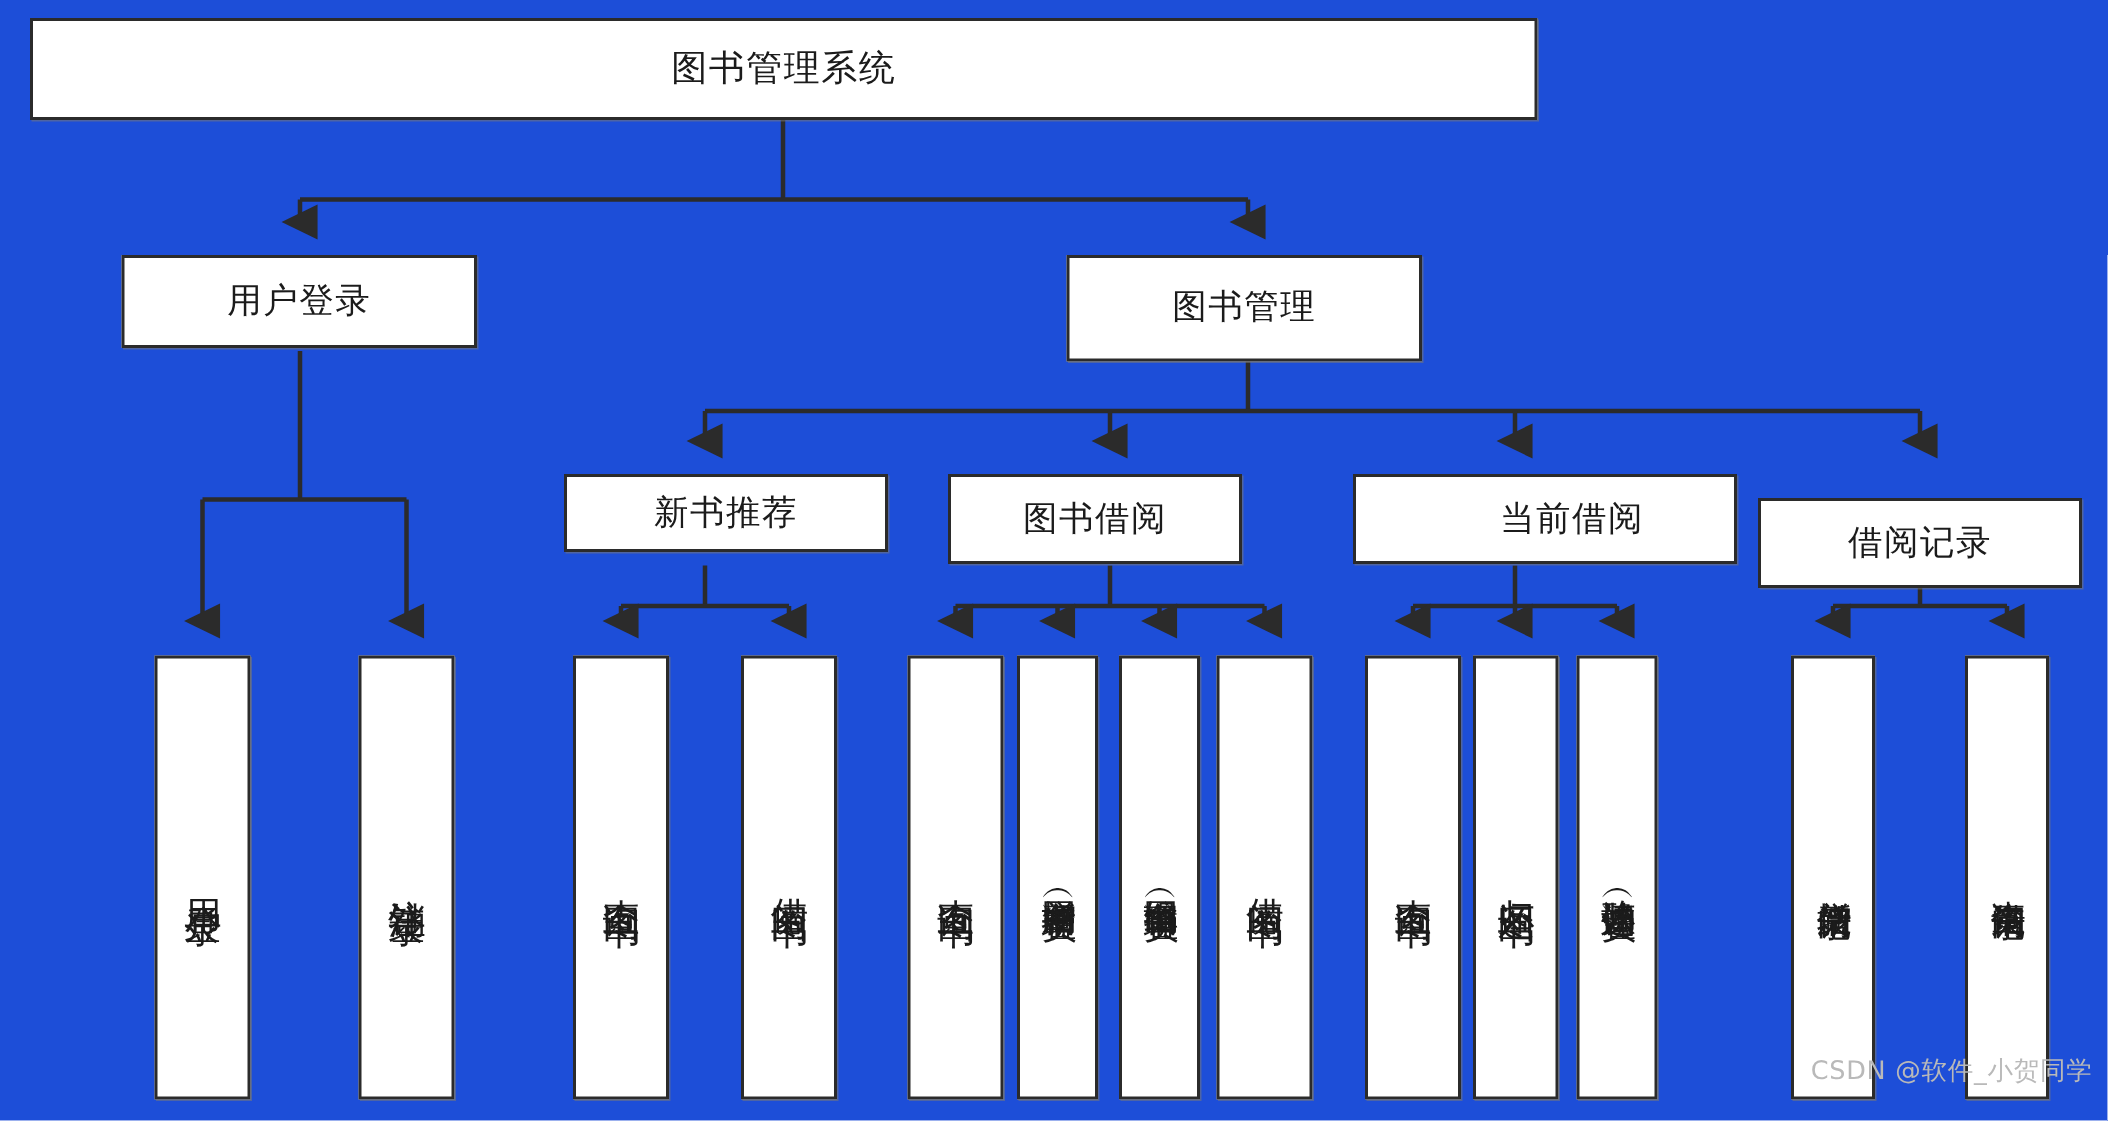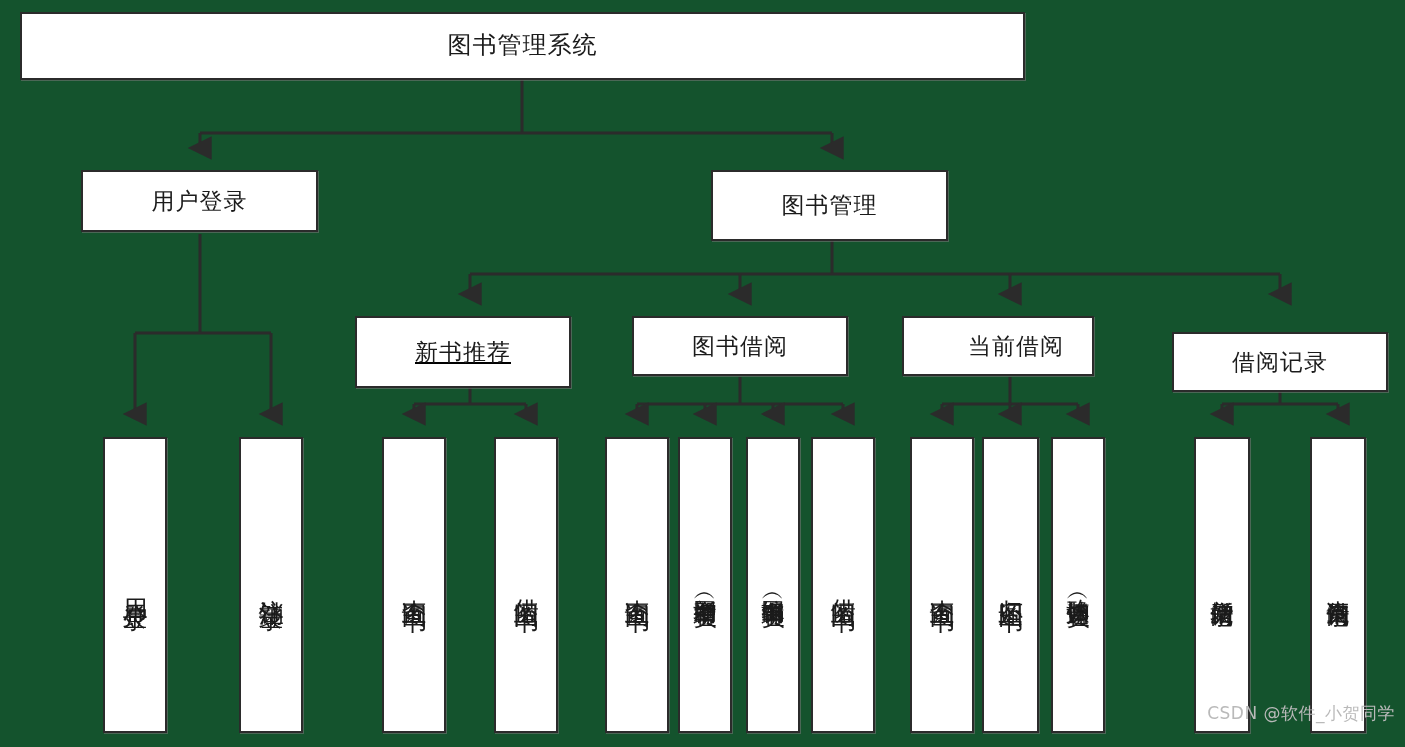--- a/index.html
+++ b/index.html
@@ -8,21 +8,21 @@
     padding: 0;
     background: #ffffff;
   }
   body {
     font-family: "DejaVu Sans", "Liberation Sans", sans-serif;
   }
   #diagram-root {
     position: relative;
     width: 1405px;
     height: 747px;
-    background: #14532d;
+    background: #1d4ed8;
     overflow: hidden;
   }
   #edge-layer {
     position: absolute;
     left: 0;
     top: 0;
     width: 1405px;
     height: 747px;
     pointer-events: none;
   }
@@ -140,27 +140,27 @@
     <span class="node-label">图书管理系统</span>
   </div>
 
   <div class="node horiz" style="left:81px; top:170px; width:237px; height:62px;">
     <span class="node-label">用户登录</span>
   </div>
   <div class="node horiz" style="left:711px; top:170px; width:237px; height:71px;">
     <span class="node-label">图书管理</span>
   </div>
 
-  <div class="node horiz" style="left:355px; top:316px; width:216px; height:72px;text-decoration:underline;">
+  <div class="node horiz" style="left:376px; top:316px; width:216px; height:52px;">
     <span class="node-label">新书推荐</span>
   </div>
-  <div class="node horiz" style="left:632px; top:316px; width:216px; height:60px;">
+  <div class="node horiz" style="left:632px; top:316px; width:196px; height:60px;">
     <span class="node-label">图书借阅</span>
   </div>
-  <div class="node horiz" style="left:902px; top:316px; width:192px; height:60px;padding-left:36px;">
+  <div class="node horiz" style="left:902px; top:316px; width:256px; height:60px;padding-left:36px;">
     <span class="node-label">当前借阅</span>
   </div>
   <div class="node horiz" style="left:1172px; top:316px; width:216px; height:60px;margin-top:16px;">
     <span class="node-label">借阅记录</span>
   </div>
 
   <div class="node vert" style="left:103px; top:437px; width:64px; height:296px;">
     <span class="node-label">用户登录</span>
   </div>
   <div class="node vert" style="left:239px; top:437px; width:64px; height:296px;">

